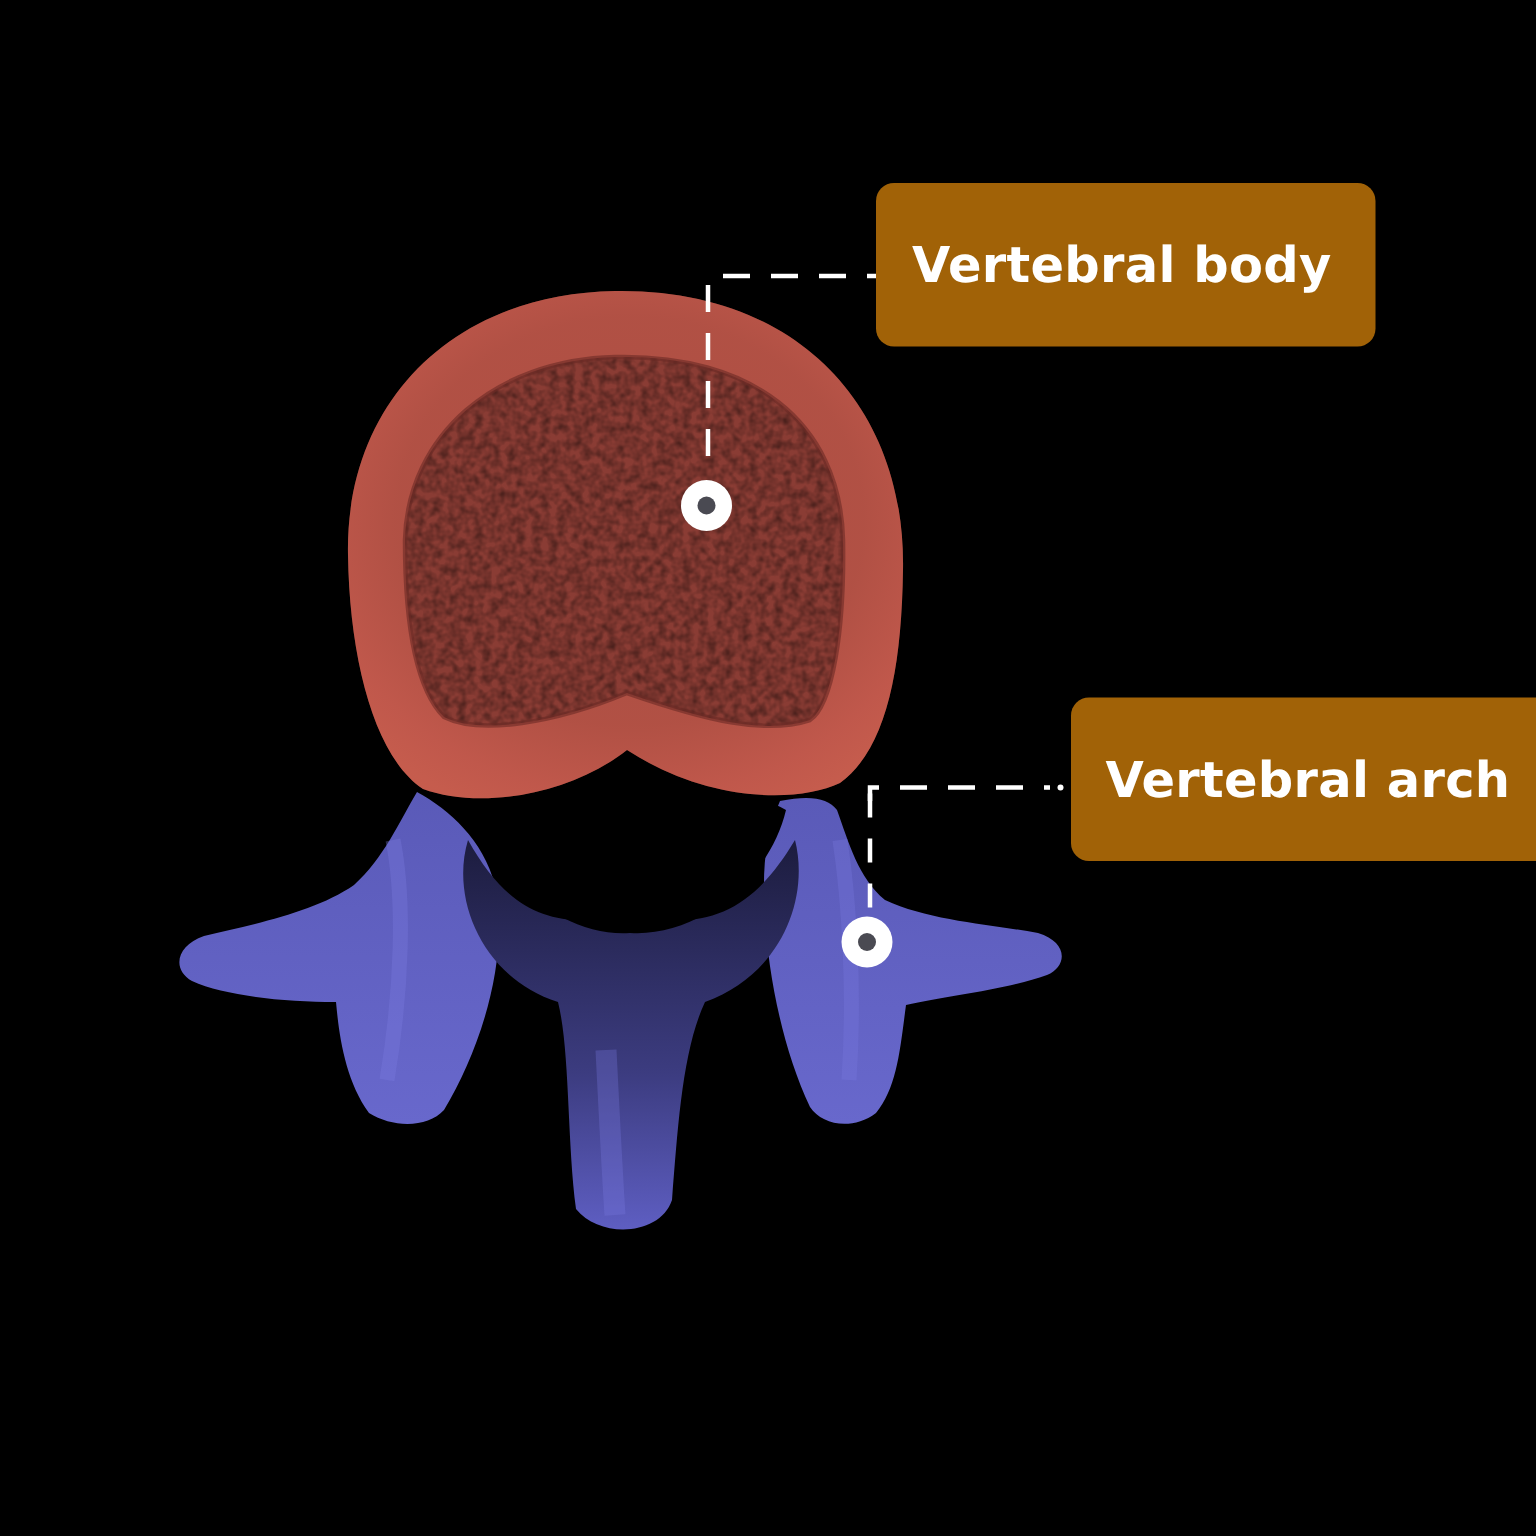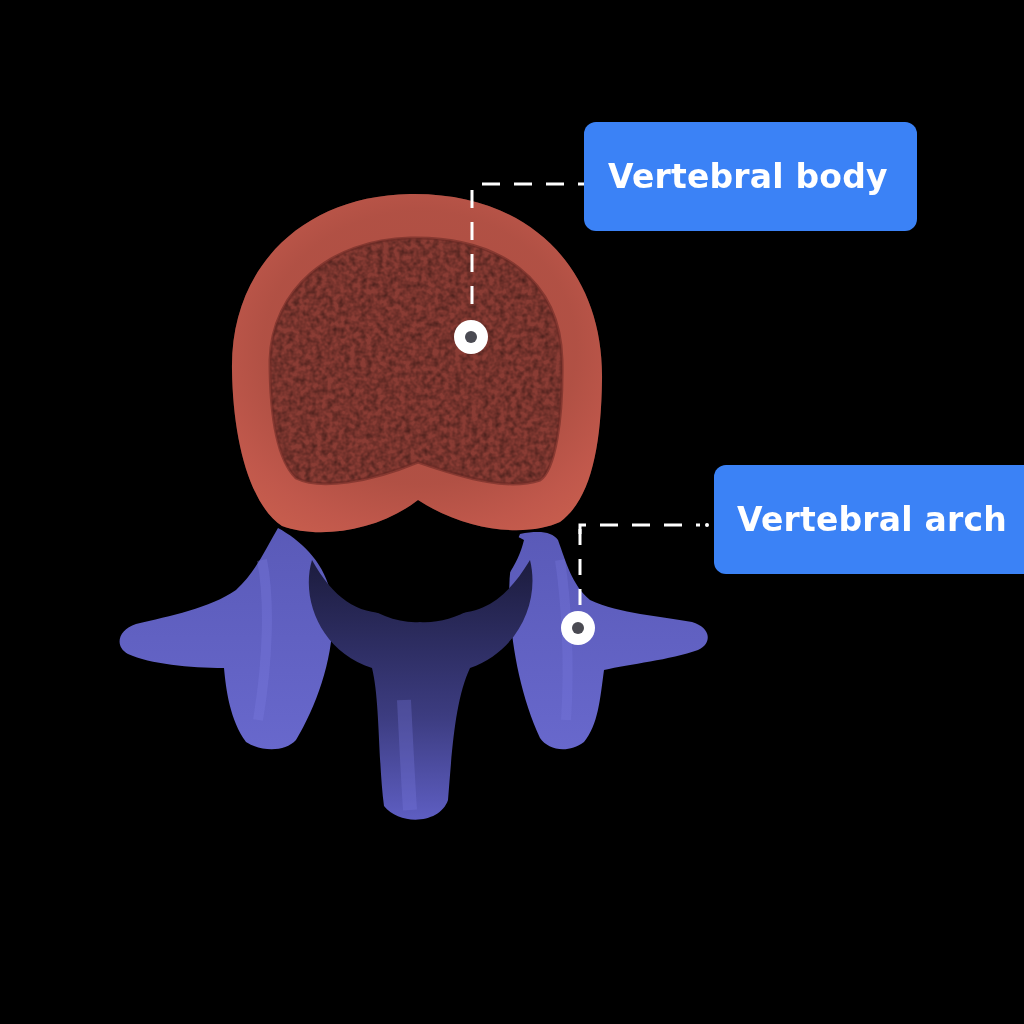--- a/index.html
+++ b/index.html
@@ -1,20 +1,20 @@
 <!DOCTYPE html>
 <html><head>
 <meta charset="utf-8">
 <style>
   html, body { margin:0; padding:0; background:#000; }
   body { width:1024px; height:1024px; position:relative; overflow:hidden;
          font-family:"DejaVu Sans", "Liberation Sans", sans-serif; }
   #stage { position:absolute; left:0; top:0; width:1024px; height:1024px; }
   .label-box {
-    position:absolute; background:#3b82f6; border-radius:12px;
+    position:absolute; background:#a16207; border-radius:12px;
     display:flex; align-items:center; box-sizing:border-box;
     color:#ffffff; font-weight:bold; font-size:33px; letter-spacing:0.2px;
   }
   #label-body { left:584px; top:122px; width:333px; height:109px; padding-left:24px; }
   #label-arch { left:714px; top:465px; width:322px; height:109px; padding-left:23px; }
 </style>
 </head>
 <body>
 
 <div id="stage">

